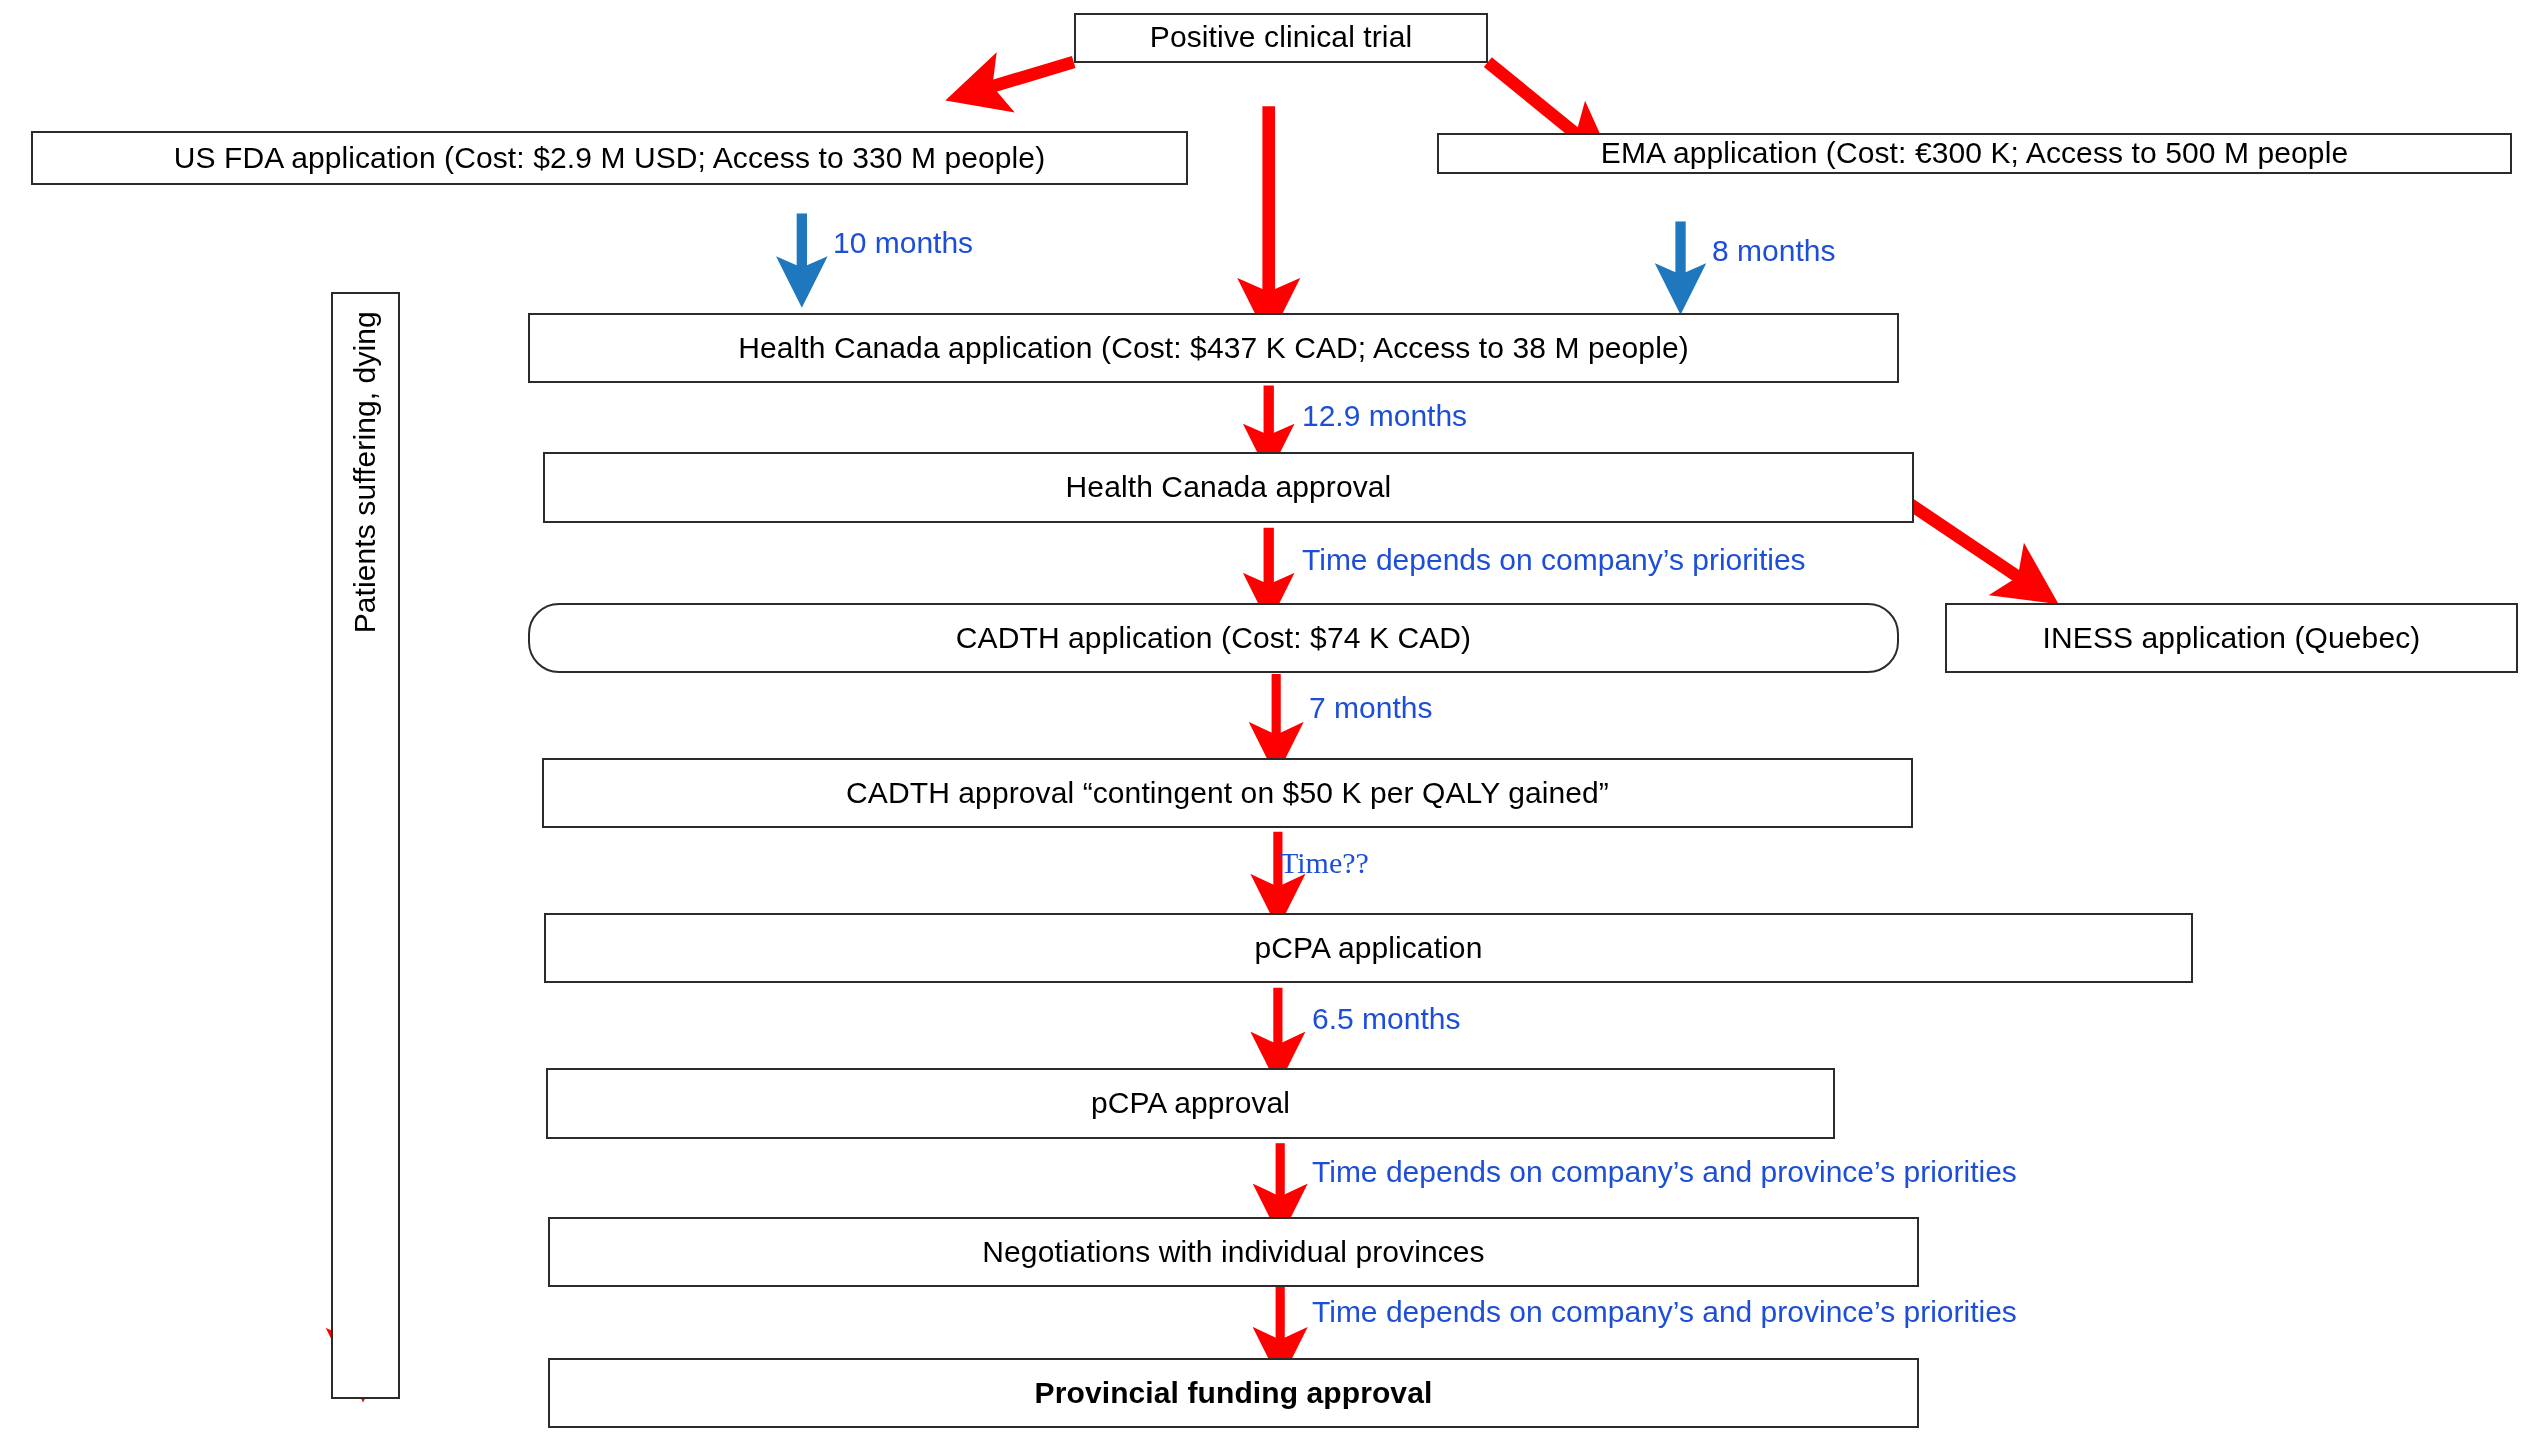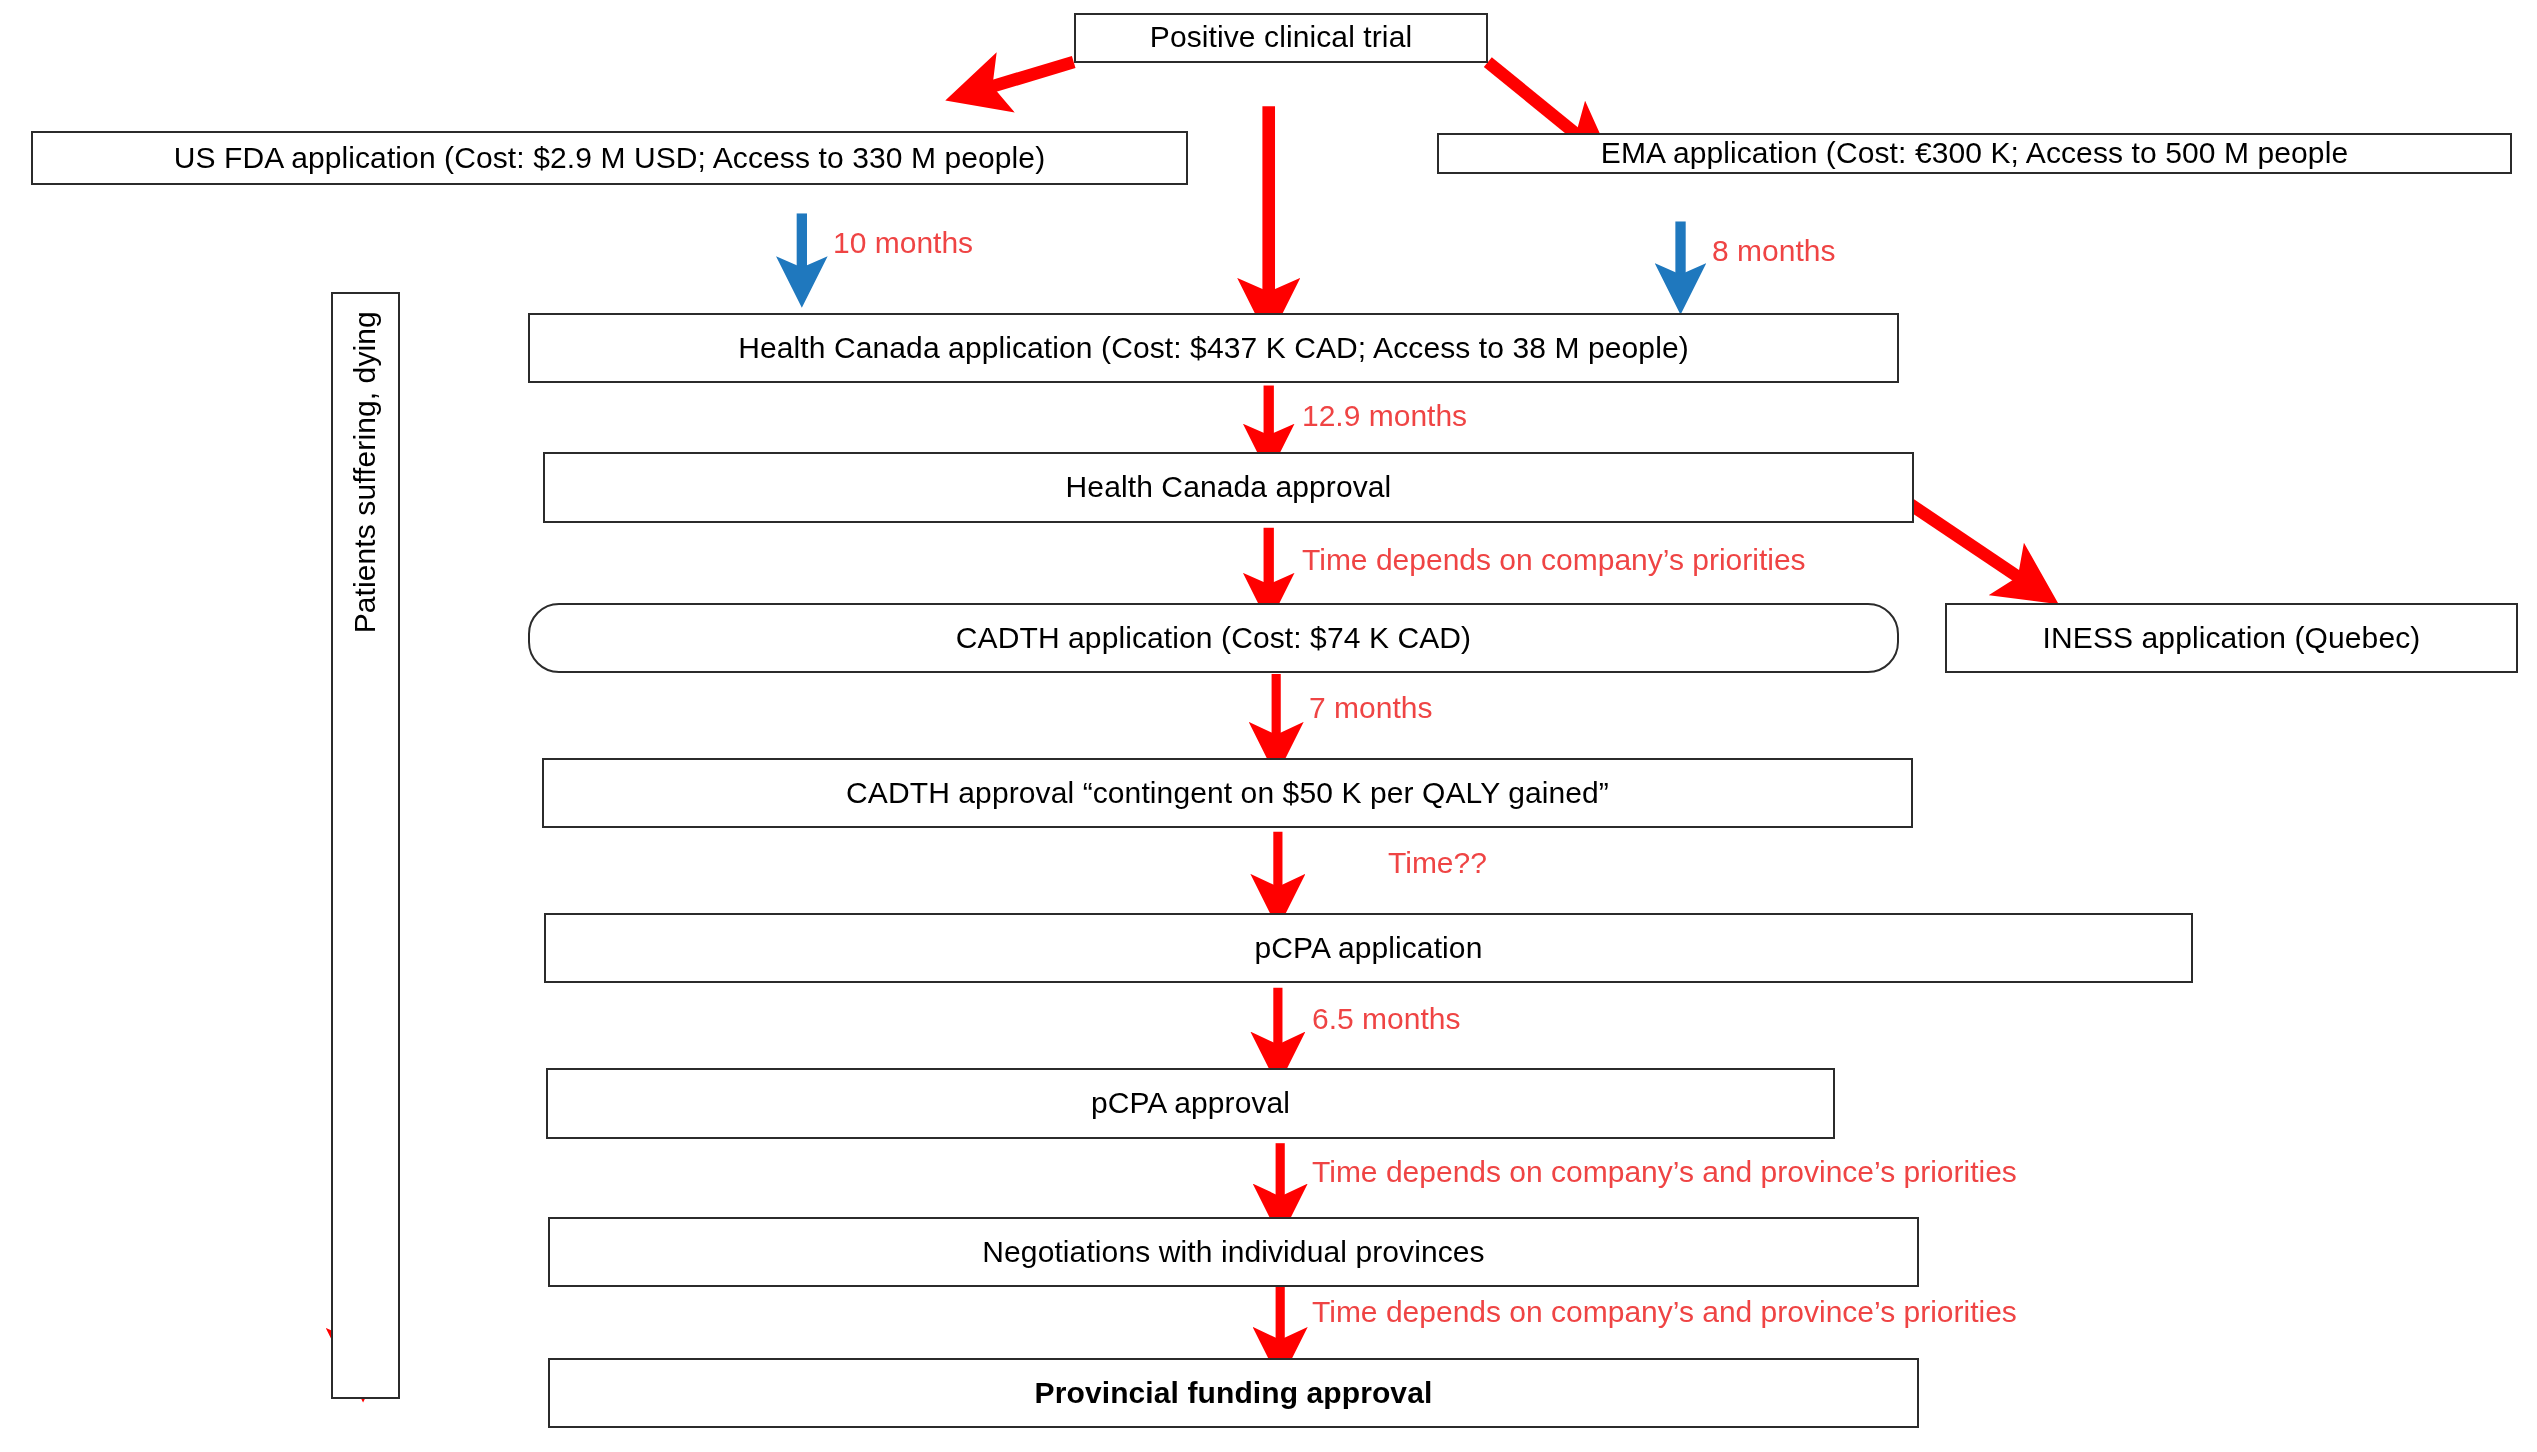--- a/index.html
+++ b/index.html
@@ -56,21 +56,21 @@
     width: 0;
     height: 0;
     display: flex;
     align-items: center;
     justify-content: center;
   }
 
   
   .edge-label {
     position: absolute;
-    color: #ef4444;
+    color: #1d4ed8;
     font-size: 30px;
     white-space: nowrap;
     line-height: 1;
   }
 
   
   #arrows {
     position: absolute;
     inset: 0;
     width: 2538px;
@@ -182,21 +182,21 @@
   <div class="edge-label" style="left:833px; top:228px;">10 months</div>
 
   <div class="edge-label" style="left:1712px; top:236px;">8 months</div>
 
   <div class="edge-label" style="left:1302px; top:401px;">12.9 months</div>
 
   <div class="edge-label" style="left:1302px; top:545px;">Time depends on company’s priorities</div>
 
   <div class="edge-label" style="left:1309px; top:693px;">7 months</div>
 
-  <div class="edge-label" style="left:1388px; top:848px;">Time??</div>
+  <div class="edge-label" style="left:1280px; top:848px;font-family:Liberation Serif, serif;">Time??</div>
 
   <div class="edge-label" style="left:1312px; top:1004px;">6.5 months</div>
 
   <div class="edge-label" style="left:1312px; top:1157px;">Time depends on company’s and province’s priorities</div>
 
   <div class="edge-label" style="left:1312px; top:1297px;">Time depends on company’s and province’s priorities</div>
 
 </div>
 
 

